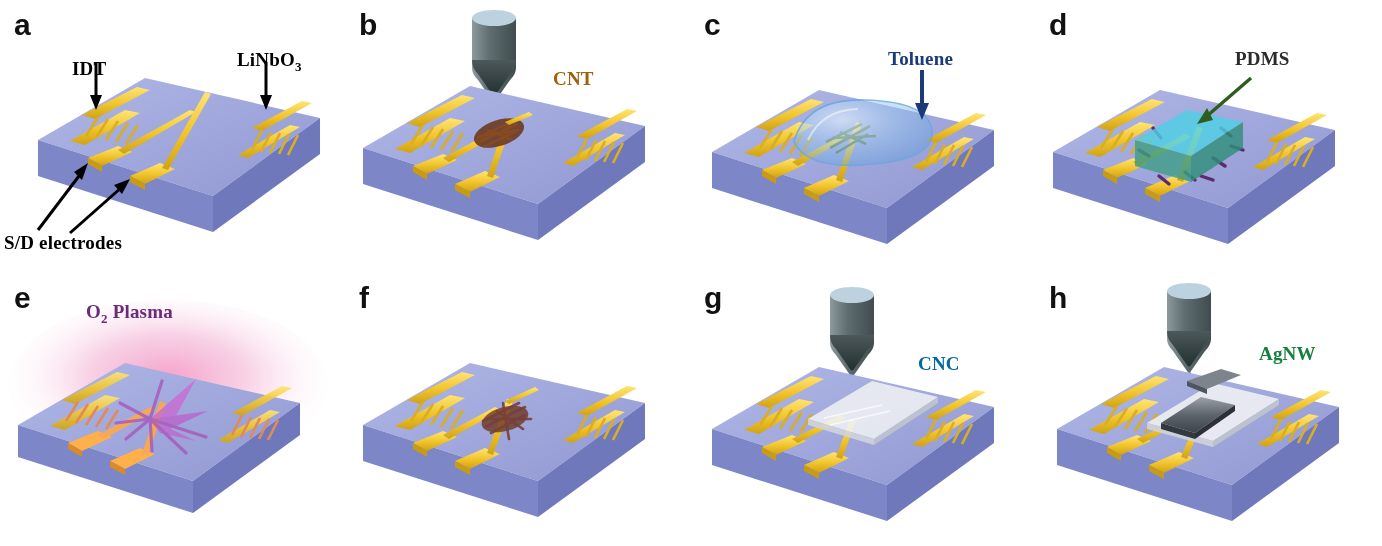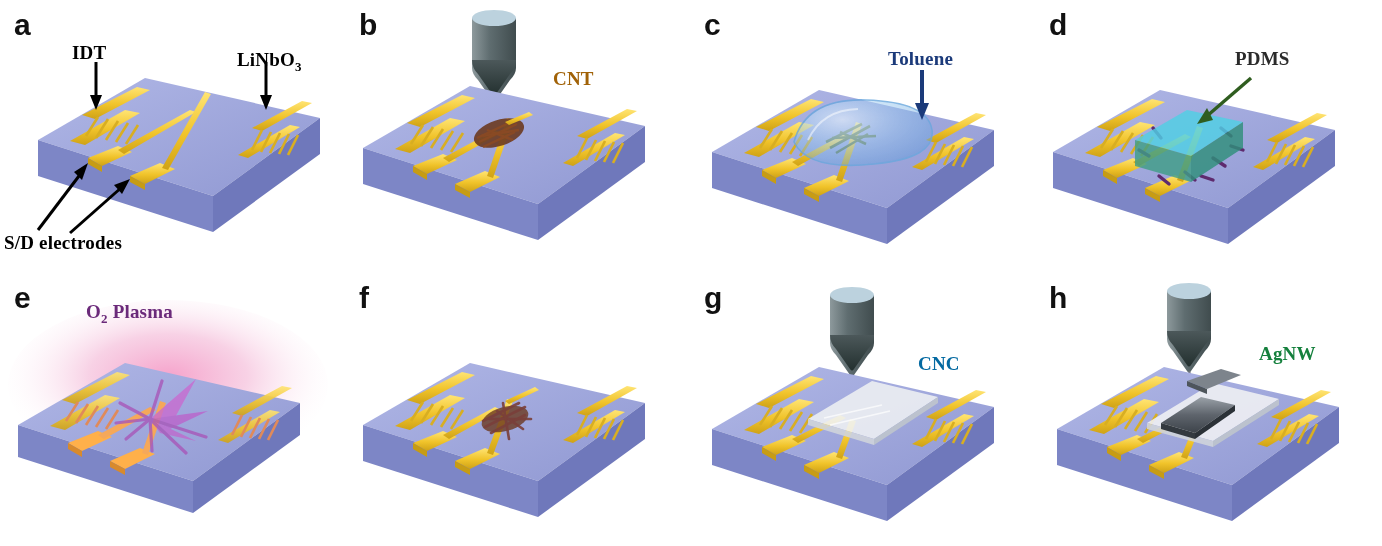--- a/index.html
+++ b/index.html
@@ -78,21 +78,21 @@
       </g>
 
       <g>
         <polygon points="130,176 160,163 175,169 145,184" fill="url(#goldA)"></polygon>
         <polygon points="130,176 145,184 145,190 130,182" fill="#c79c14"></polygon>
         <polygon points="162,168 205,92 211,94 168,170" fill="url(#goldA)"></polygon>
       </g>
     </svg>
     <span class="plabel" style="left:14px;top:10px;">a</span>
 
-    <span class="lbl" style="left:72px;top:42px;color:#000;">IDT</span>
+    <span class="lbl" style="left:72px;top:58px;color:#000;">IDT</span>
     <svg style="position:absolute;left:88px;top:62px;width:22px;height:50px;">
       <line x1="8" y1="0" x2="8" y2="36" stroke="#000" stroke-width="3"></line>
       <polygon points="8,48 2,33 14,33" fill="#000"></polygon>
     </svg>
 
     <span class="lbl" style="left:237px;top:49px;color:#000;">
       <span>LiNbO</span><sub>3</sub>
     </span>
     <svg style="position:absolute;left:258px;top:62px;width:22px;height:50px;">
       <line x1="8" y1="0" x2="8" y2="36" stroke="#000" stroke-width="3"></line>

